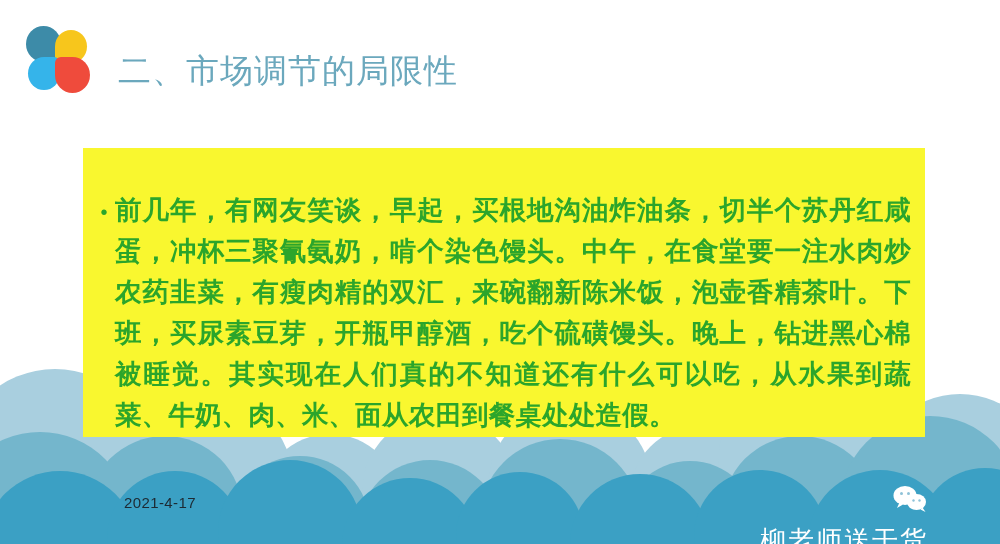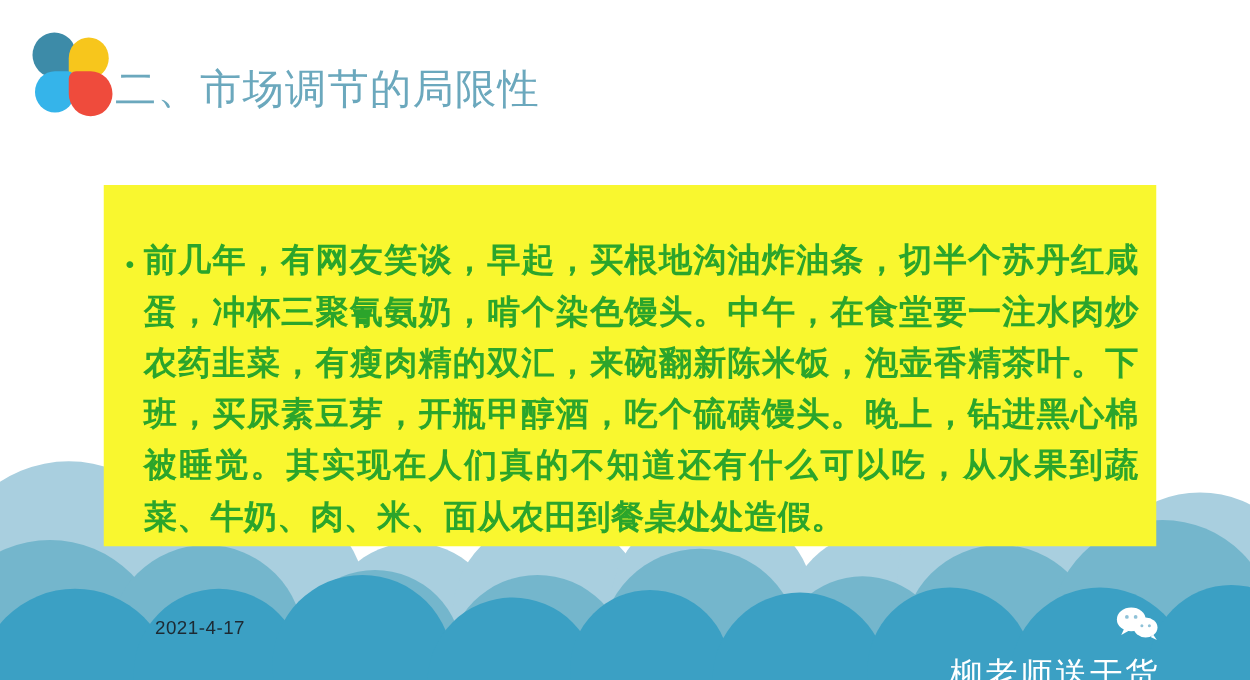--- a/index.html
+++ b/index.html
@@ -63,21 +63,21 @@
     border-radius: 50% 6px 50% 50%;
   }
   #logo .petal.br {
     left: 29px;
     top: 31px;
     border-radius: 6px 50% 50% 50%;
   }
 
   #title {
     position: absolute;
-    left: 92px;
+    left: 118px;
     top: 49px;
     font-size: 33px;
     line-height: 44px;
     letter-spacing: 1px;
     white-space: nowrap;
     font-family: "DejaVu Sans", "Liberation Sans", sans-serif;
   }
 
   
   #clouds {
@@ -118,21 +118,21 @@
   }
   #body-text {
     flex: 1 1 auto;
     color: #2ba52b;
     font-weight: bold;
     font-size: 26.5px;
     line-height: 41px;
     letter-spacing: 0.2px;
     text-align: justify;
     text-justify: inter-ideograph;
-    font-family: Liberation Mono, monospace;
+    font-family: Liberation Serif, serif;
   }
 
   
   #date-stamp {
     position: absolute;
     left: 124px;
     top: 494px;
     font-size: 15px;
     color: #1d2a33;
     letter-spacing: 0.4px;

